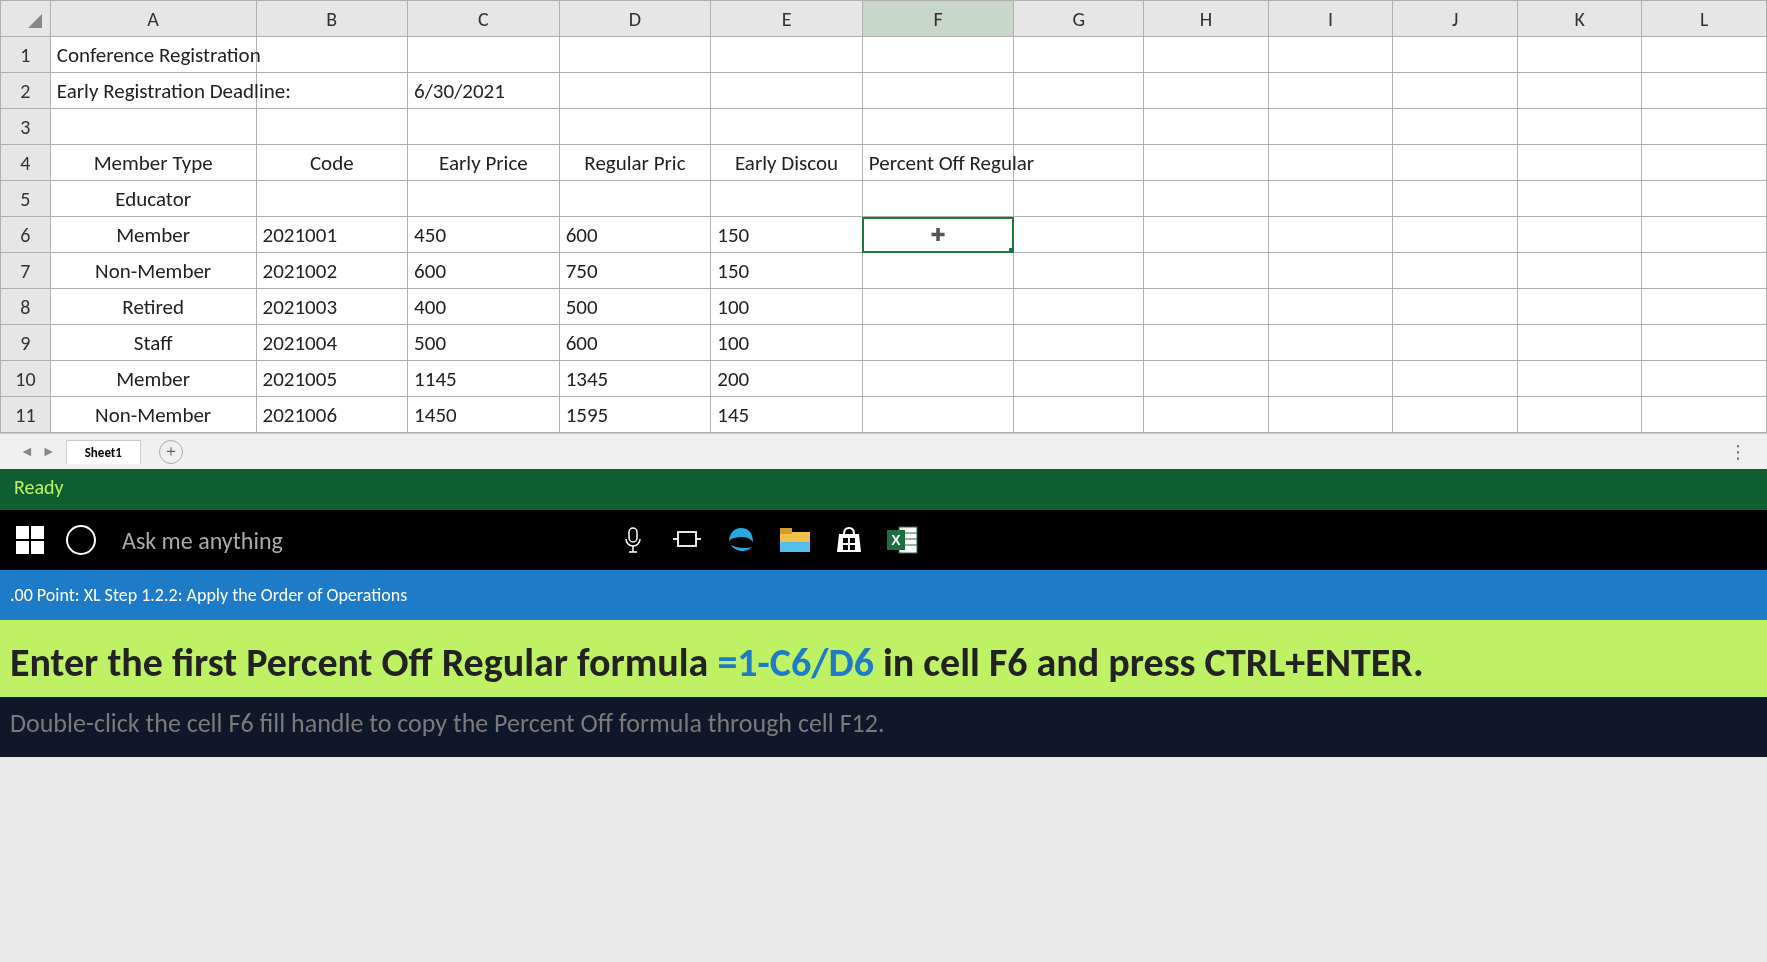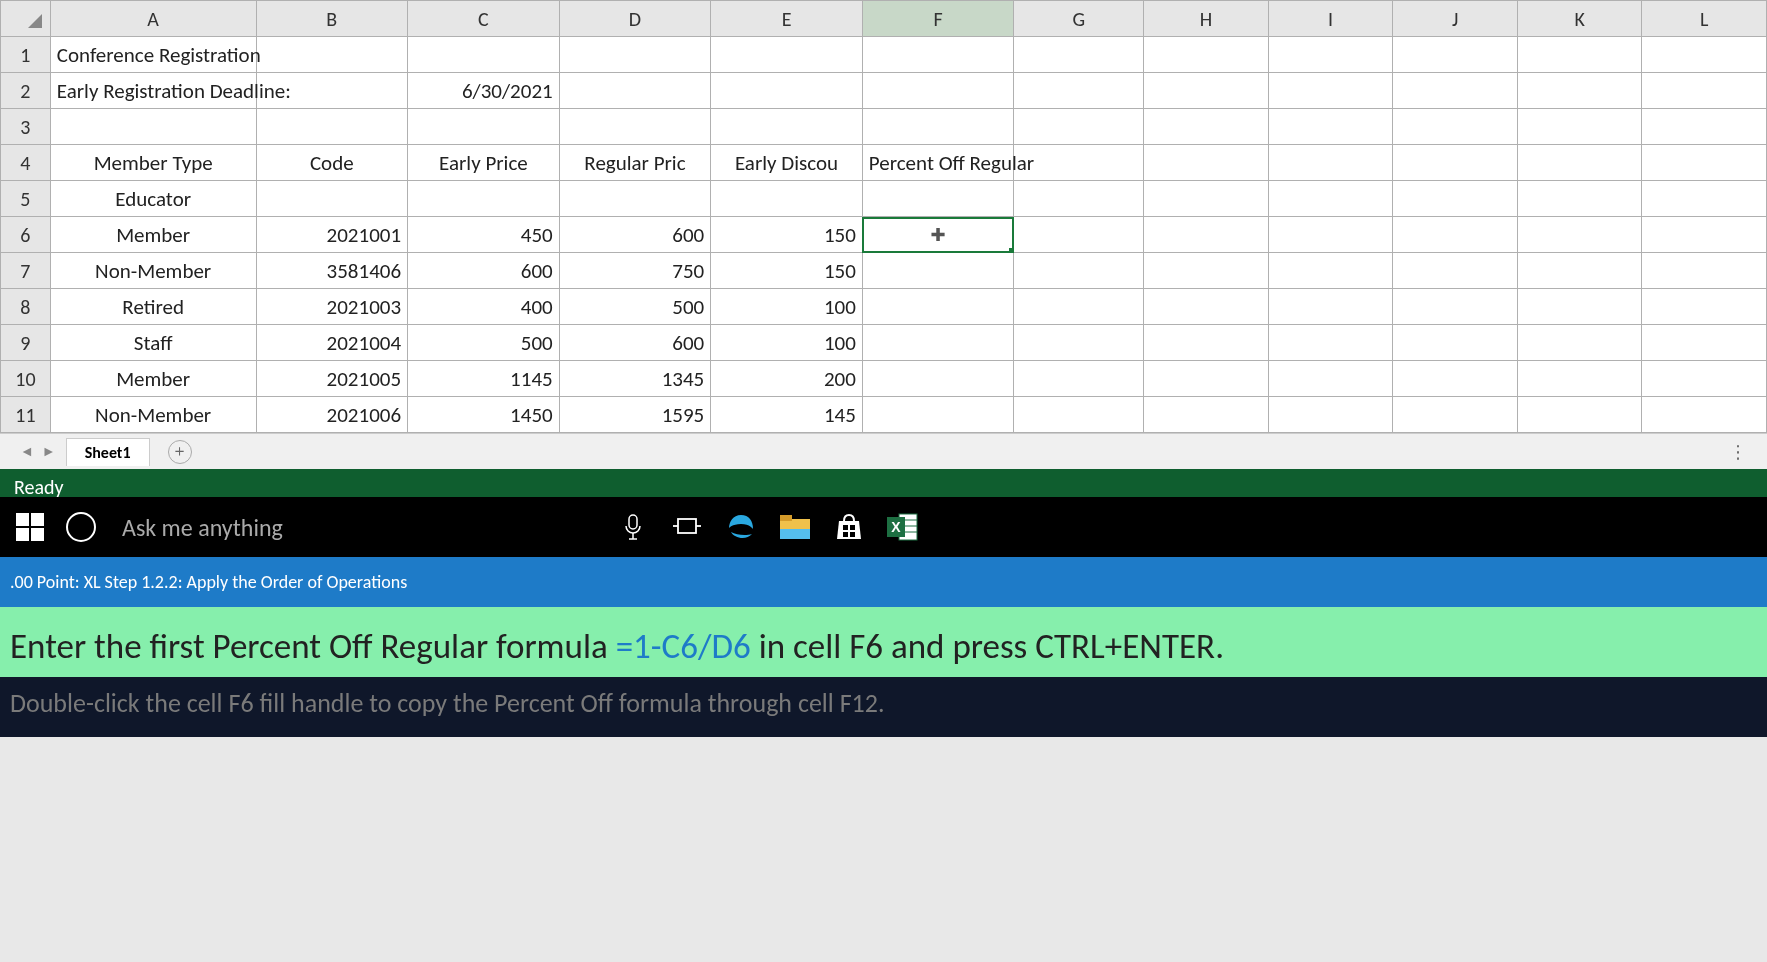--- a/index.html
+++ b/index.html
@@ -47,21 +47,21 @@
 .col-C { width: 140px; }
 .col-D { width: 140px; }
 .col-E { width: 140px; }
 .col-F { width: 140px; }
 .col-G { width: 120px; }
 .col-H { width: 115px; }
 .col-I { width: 115px; }
 .col-J { width: 115px; }
 .col-K { width: 115px; }
 .col-L { width: 115px; }
-.num { text-align: right; }
+.num { }
 .left { text-align: center; }
 .selected-cell {
   position: relative;
   outline: 2px solid #1a7a3a;
   outline-offset: -2px;
 }
 .fill-handle {
   position: absolute;
   right: -4px;
   bottom: -4px;
@@ -91,21 +91,21 @@
   gap: 8px;
   color: #888;
   font-size: 14px;
 }
 .tab {
   background: #fff;
   border: 1px solid #ccc;
   border-bottom: none;
   padding: 4px 18px;
   font-weight: bold;
-  font-size: 16px;
+  font-size: 13px;
 }
 .add-sheet {
   width: 24px;
   height: 24px;
   border: 1px solid #aaa;
   border-radius: 50%;
   display: flex;
   align-items: center;
   justify-content: center;
   font-size: 16px;
@@ -113,24 +113,24 @@
   margin-left: 8px;
 }
 .tab-options {
   margin-left: auto;
   margin-right: 20px;
   color: #666;
   font-size: 18px;
 }
 .status-bar {
   background: #0f5e2f;
-  color: #ffffff;
+  color: #bef264;
   padding: 6px 14px;
   font-size: 20px;
-  height: 28px;
+  height: 41px;
 }
 .taskbar {
   background: #000;
   height: 60px;
   display: flex;
   align-items: center;
   padding: 0 16px;
   gap: 22px;
 }
 .start-btn svg { display:block; }
@@ -155,24 +155,24 @@
   color: #fff;
 }
 .instruction-header {
   background: #1e7bc8;
   color: #fff;
   padding: 14px 10px;
   font-size: 18px;
   font-weight: 500;
 }
 .instruction-main {
-  background: #86efac;
+  background: #bef264;
   padding: 18px 10px 10px 10px;
-  font-size: 35px;
-  font-weight: normal;
+  font-size: 40px;
+  font-weight: bold;
   color: #222;
 }
 .instruction-main .formula { color: #1e7bc8; }
 .instruction-sub {
   background: #0f172a;
   padding: 10px 10px 18px 10px;
   font-size: 26px;
   color: #7a7a7a;
 }
 .corner-tri {
@@ -313,21 +313,21 @@
           <td></td>
           <td></td>
           <td></td>
           <td></td>
           <td></td>
           <td></td>
         </tr>
         <tr>
           <th class="rowhead">7</th>
           <td class="left">Non-Member</td>
-          <td class="num">3581406</td>
+          <td class="num">2021002</td>
           <td class="num">600</td>
           <td class="num">750</td>
           <td class="num">150</td>
           <td></td>
           <td></td>
           <td></td>
           <td></td>
           <td></td>
           <td></td>
           <td></td>

